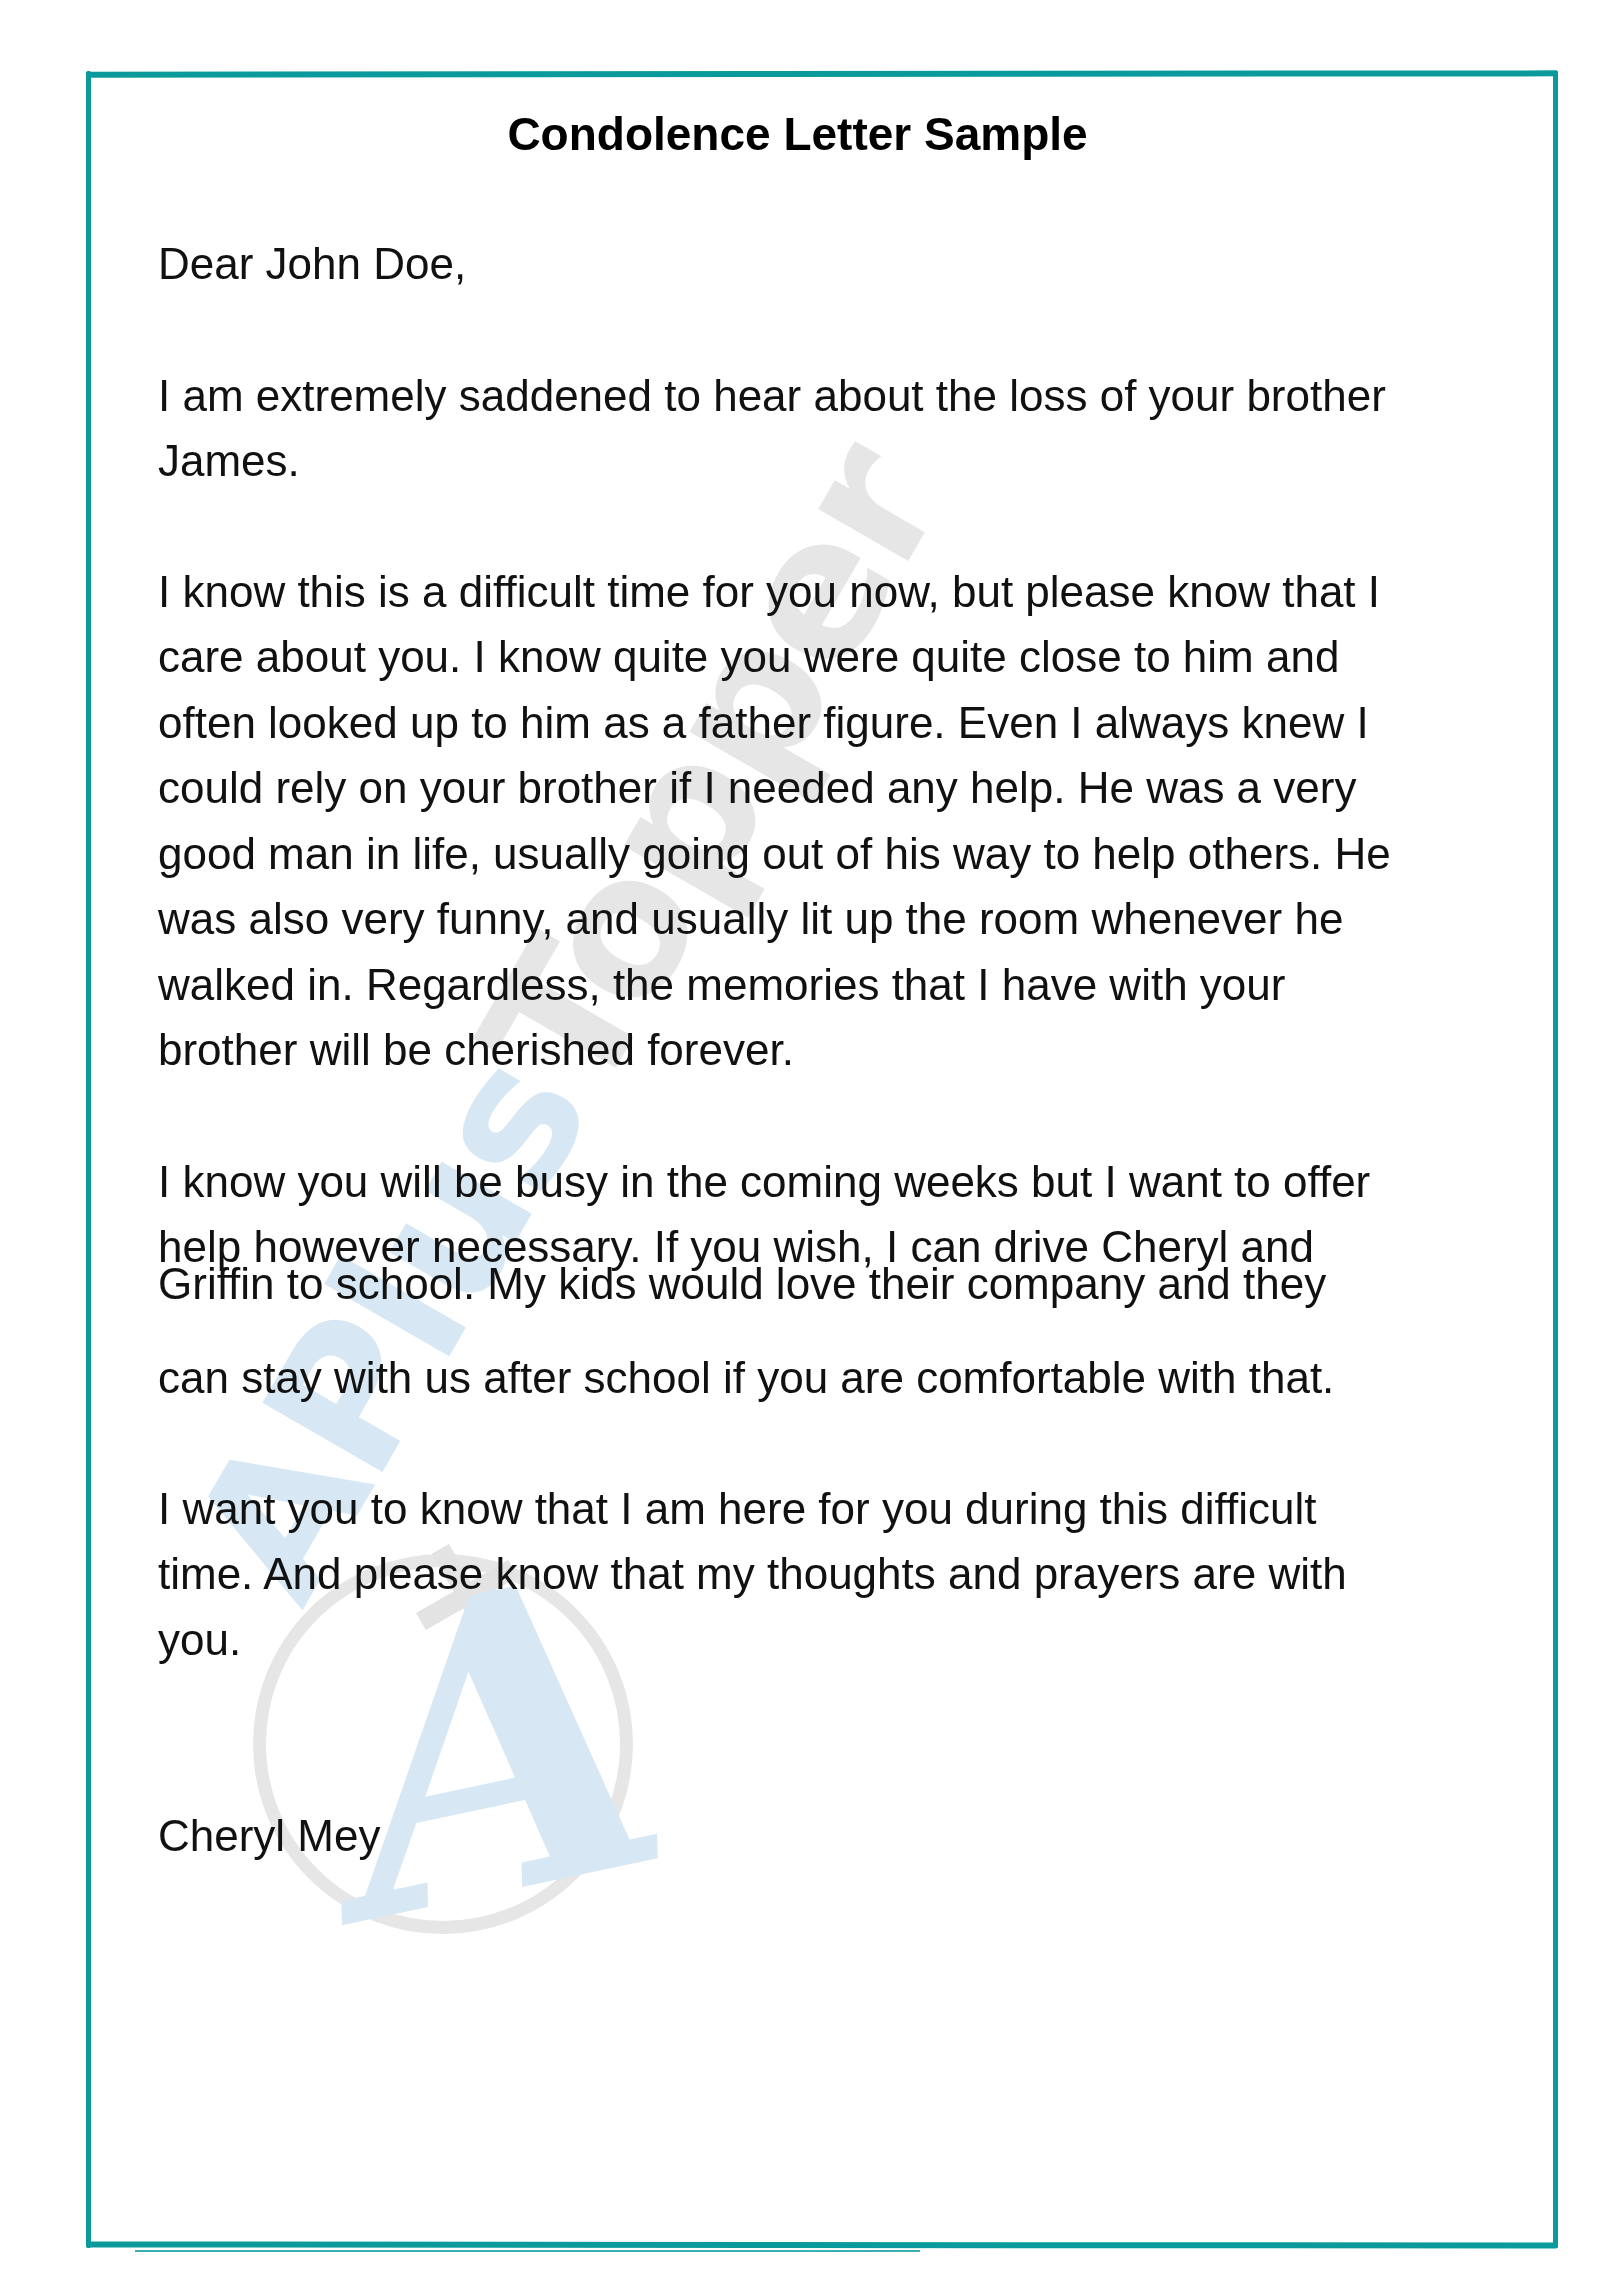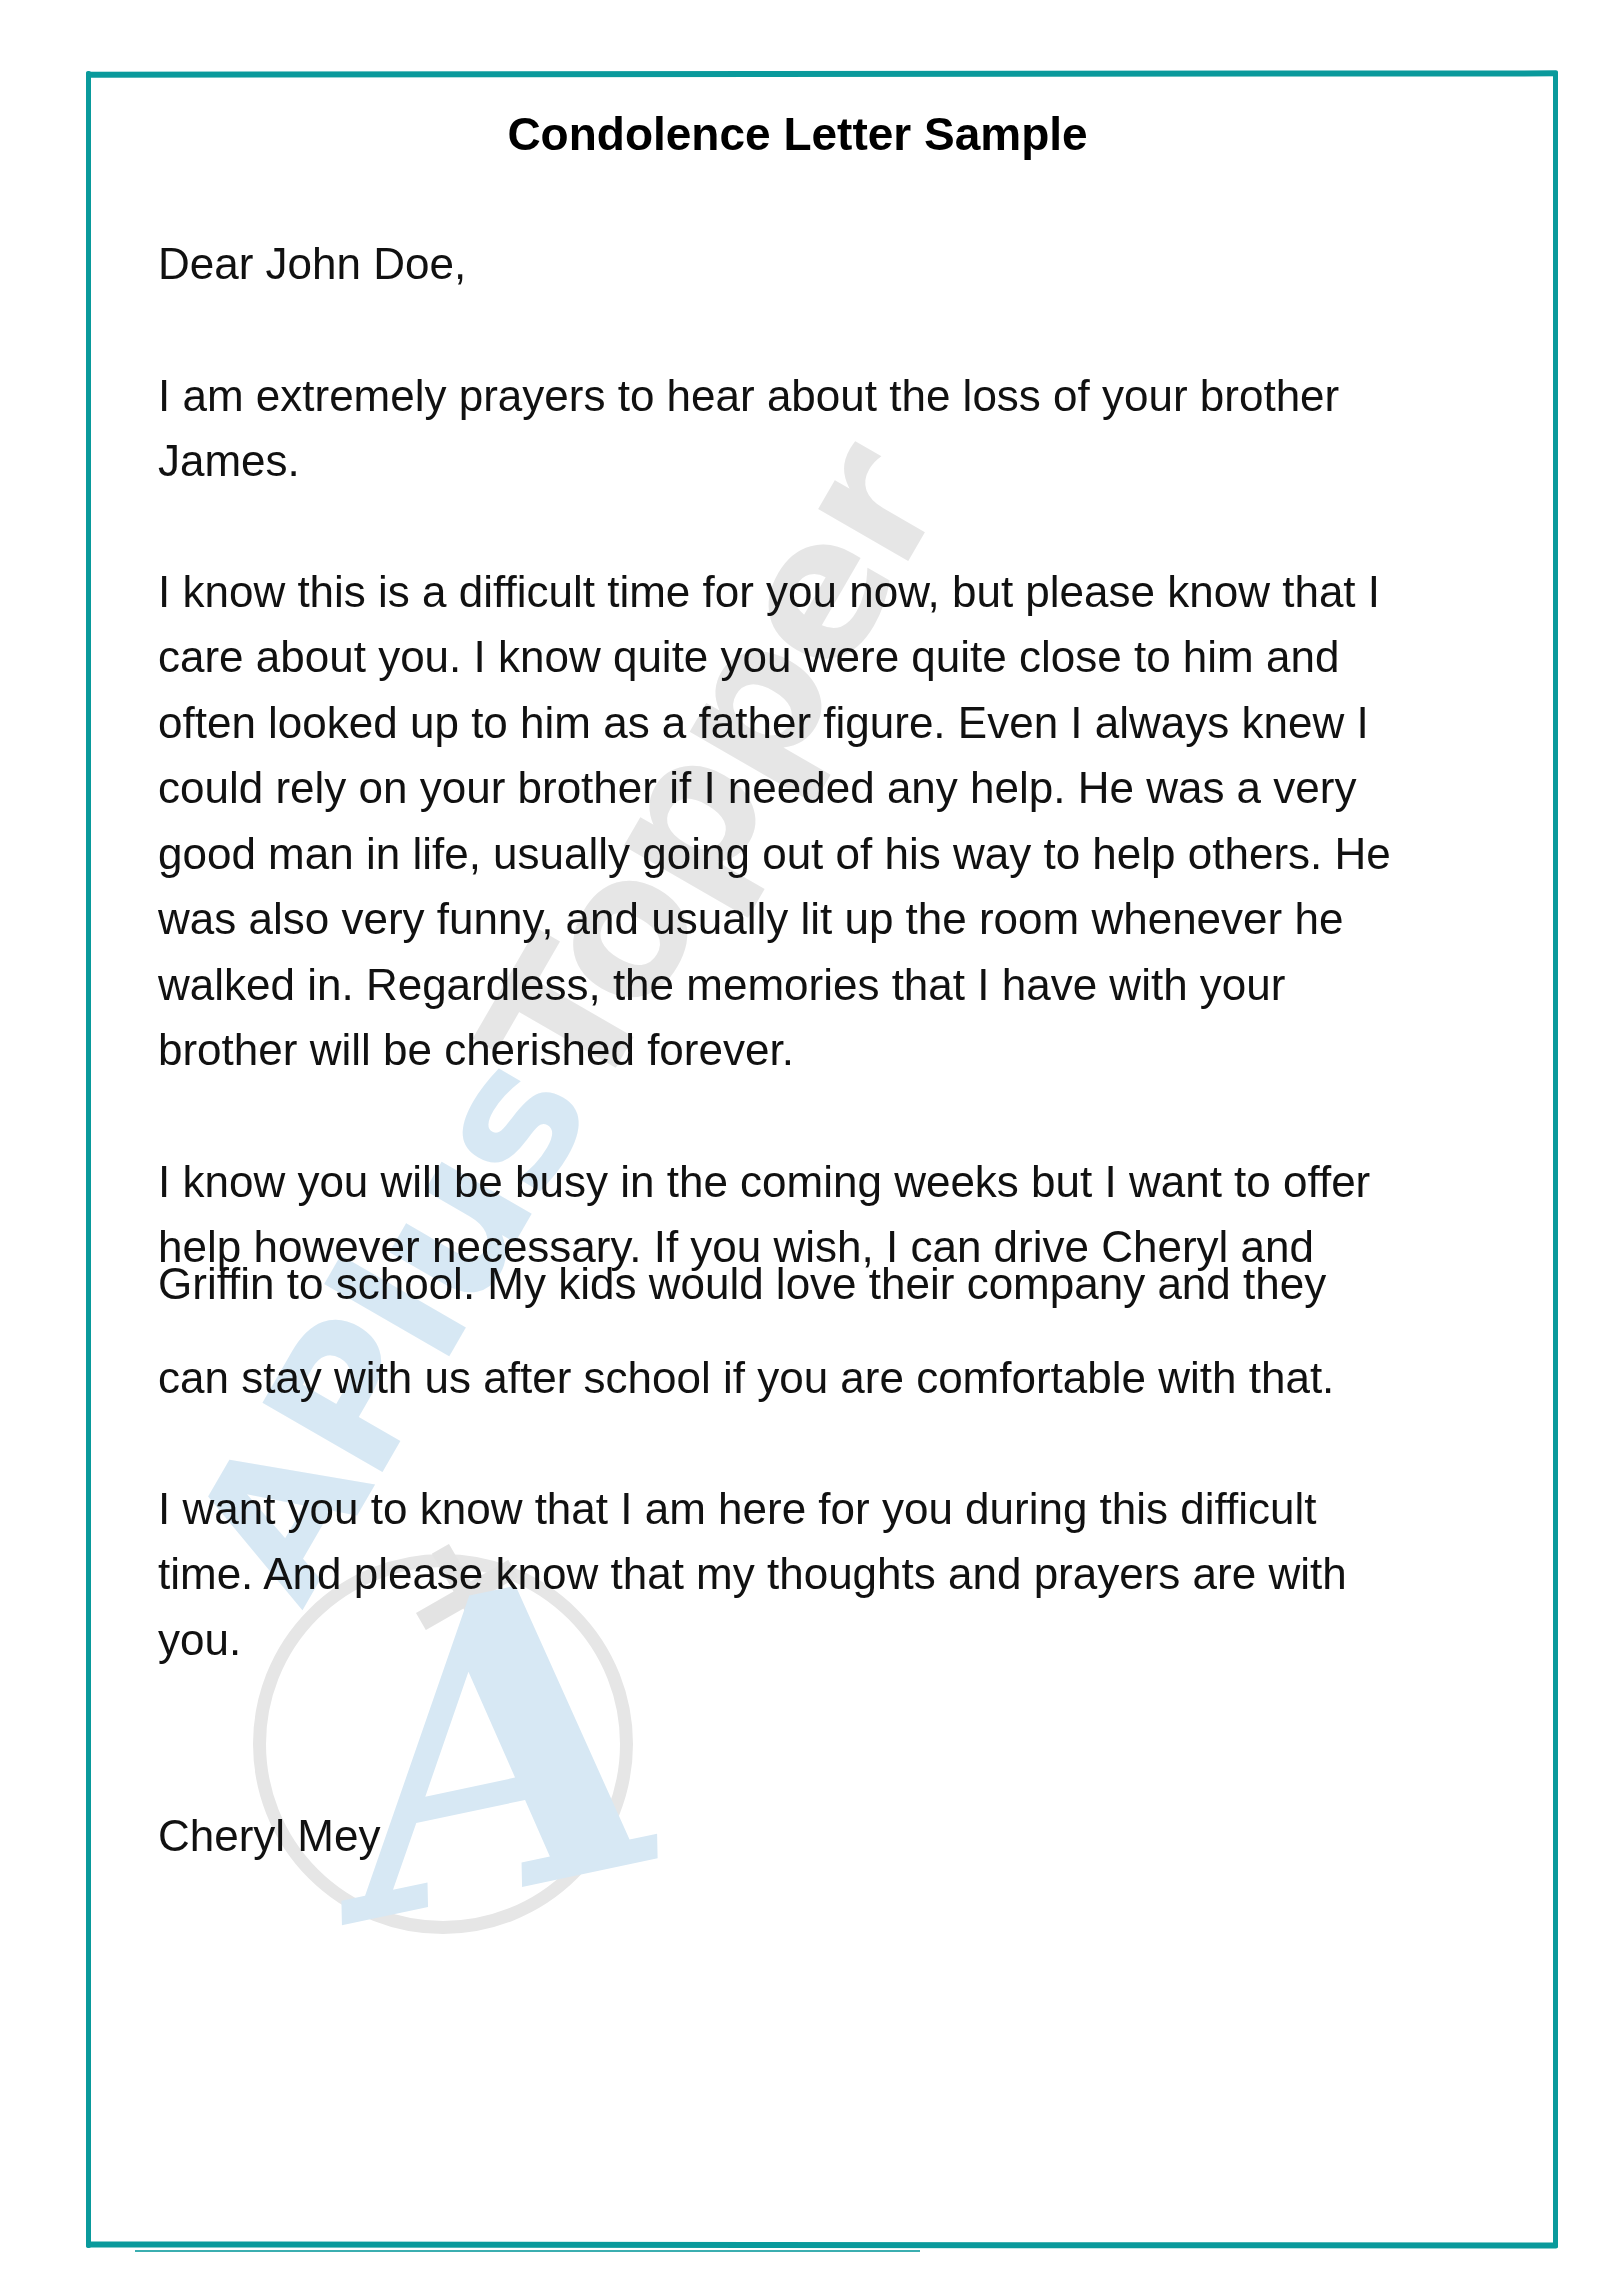--- a/index.html
+++ b/index.html
@@ -39,21 +39,21 @@
   <div class="wm-circle"></div>
   <div class="wm-logo-plus">+</div>
   <div class="wm-logo-a">A</div>
   <div class="wm-text"><span class="wm-aplus">APlus</span><span class="wm-topper">Topper</span></div>
 
   <div class="title">Condolence Letter Sample</div>
 
   <div class="line" style="top:238px">Dear John Doe,</div>
 
   <div>
-    <div class="line" style="top:370px">I am extremely prayers to hear about the loss of your brother</div>
+    <div class="line" style="top:370px">I am extremely saddened to hear about the loss of your brother</div>
     <div class="line" style="top:435px">James.</div>
   </div>
 
   <div>
     <div class="line" style="top:566px">I know this is a difficult time for you now, but please know that I</div>
     <div class="line" style="top:631px">care about you. I know quite you were quite close to him and</div>
     <div class="line" style="top:697px">often looked up to him as a father figure. Even I always knew I</div>
     <div class="line" style="top:762px">could rely on your brother if I needed any help. He was a very</div>
     <div class="line" style="top:828px">good man in life, usually going out of his way to help others. He</div>
     <div class="line" style="top:893px">was also very funny, and usually lit up the room whenever he</div>

